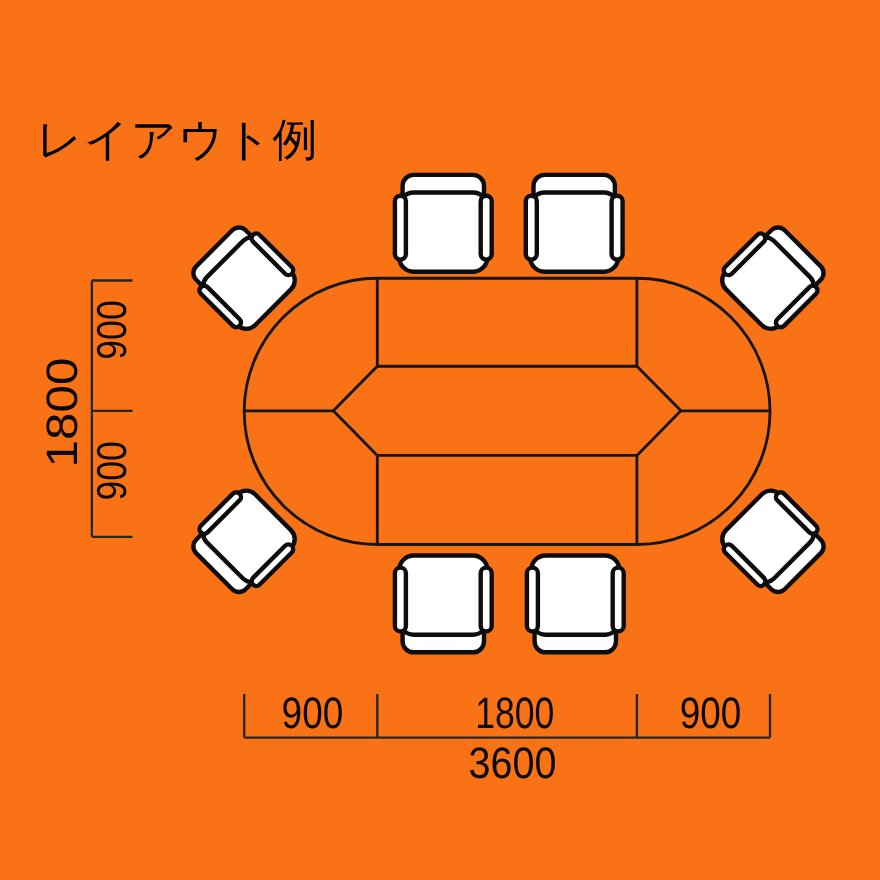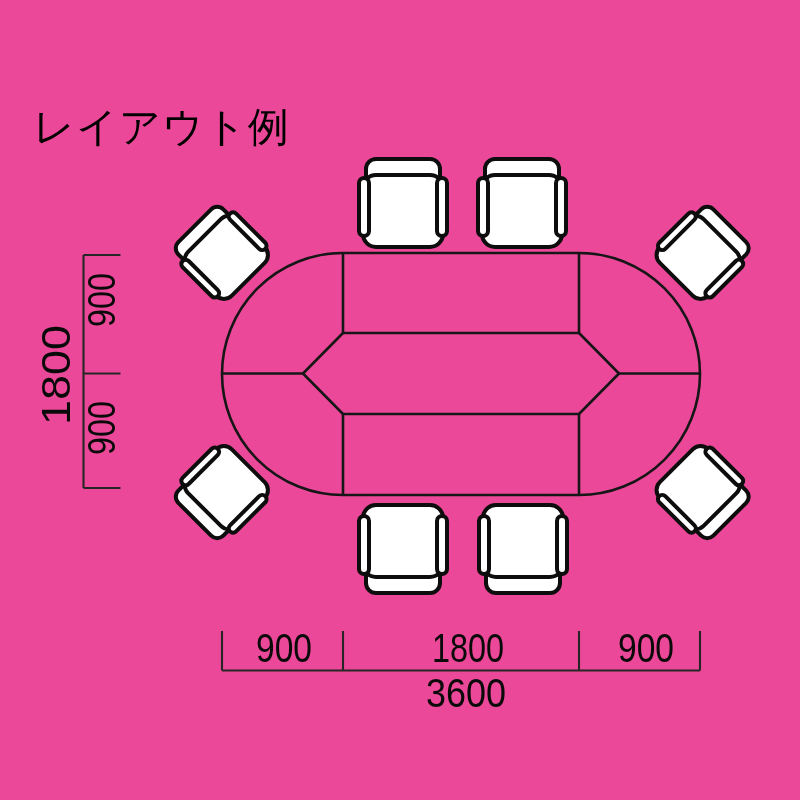--- a/index.html
+++ b/index.html
@@ -5,21 +5,21 @@
   html, body {
     margin: 0;
     padding: 0;
     background: #ffffff;
     font-family: "Liberation Sans", "DejaVu Sans", sans-serif;
   }
   .canvas {
     position: relative;
     width: 800px;
     height: 800px;
-    background: #ec4899;
+    background: #f97316;
     overflow: hidden;
   }
   svg { display: block; }
   .table-line {
     fill: none;
     stroke: #161616;
     stroke-width: 2.6;
     stroke-linejoin: round;
   }
   .dim-line {

